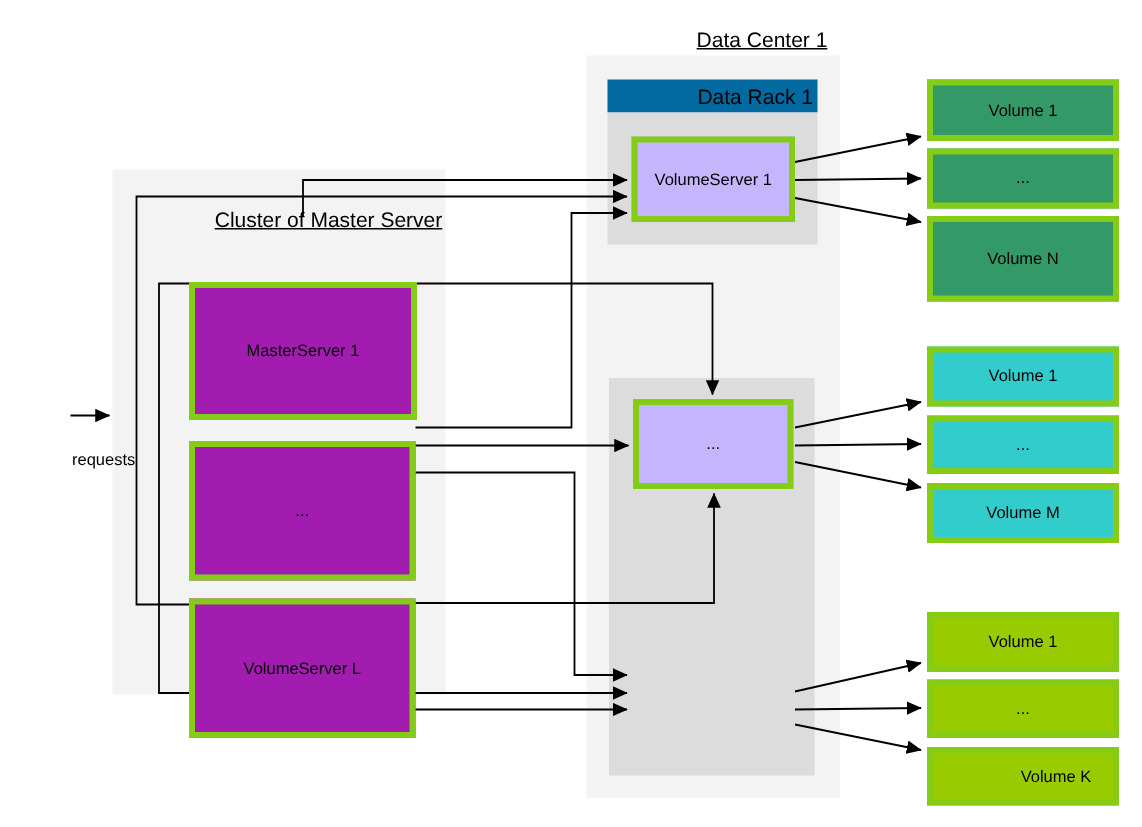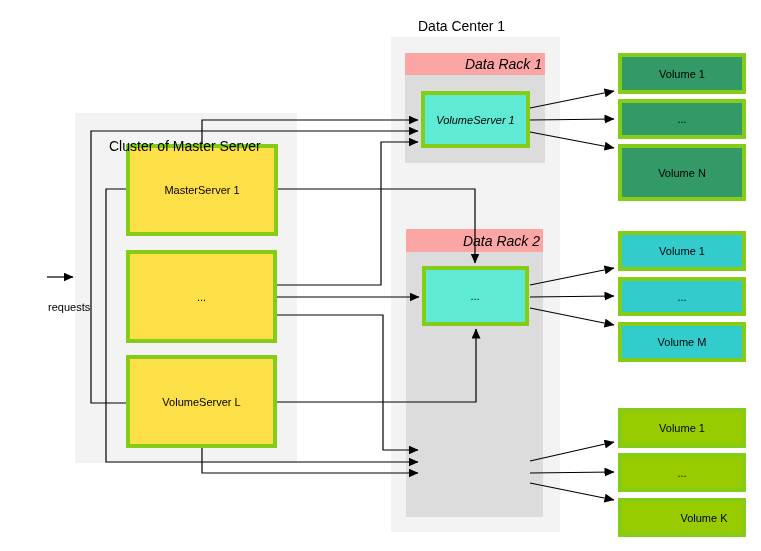--- a/index.html
+++ b/index.html
@@ -7,49 +7,48 @@
     position:relative;
     width:761px;height:551px;
     background:#ffffff;
     font-family:"Liberation Sans", sans-serif;
     color:#000;
     overflow:hidden;
   }
   .abs{position:absolute;box-sizing:border-box;}
   
   .group-bg{background:#F3F3F3;}
-  .rack-strip{background:#fca5a5;display:flex;align-items:center;justify-content:flex-end;
-              font-size:14px;padding-right:3px;font-style:italic;}
+  .rack-strip{background:#0369a1;display:flex;align-items:center;justify-content:flex-end;
+              font-size:14px;padding-right:3px;}
   .rack-bg{background:#DCDCDC;}
   
   svg.wires{position:absolute;left:0;top:0;z-index:3;pointer-events:none;}
   
   .node{border:4px solid #84cc16;display:flex;align-items:center;justify-content:center;
         font-size:11px;text-align:center;z-index:4;}
-  .master{background:#fde047;}
-  .vserver{background:#5eead4;font-style:italic;}
+  .master{background:#a21caf;margin-top:44px;}
+  .vserver{background:#c4b5fd;}
   .vol-green{background:#339966;}
   .vol-teal{background:#33CCCC;}
   .vol-lime{background:#99CC00;}
   
-  .title{font-size:14px;z-index:5;white-space:nowrap;}
+  .title{font-size:14px;text-align:center;z-index:5;white-space:nowrap;text-decoration:underline;}
   .small-label{font-size:11px;z-index:5;white-space:nowrap;padding-left:20px;}
 </style>
 </head>
 <body>
 
 <div class="canvas">
 
   <div class="abs group-bg" style="left:75px;top:113px;width:222px;height:350px;"></div>
   <div class="abs group-bg" style="left:391px;top:37px;width:169px;height:495px;"></div>
 
   <div class="abs rack-strip" style="left:405px;top:53px;width:140px;height:22px;">Data Rack 1</div>
   <div class="abs rack-bg" style="left:405px;top:75px;width:140px;height:88px;"></div>
 
-  <div class="abs rack-strip" style="left:406px;top:229px;width:137px;height:23px;">Data Rack 2</div>
   <div class="abs rack-bg" style="left:406px;top:252px;width:137px;height:265px;"></div>
 
   <svg class="wires" width="761" height="551" viewBox="0 0 761 551">
     <defs>
       <marker id="arr" markerWidth="11" markerHeight="9" refX="9.5" refY="4.5" orient="auto" markerUnits="userSpaceOnUse">
         <path d="M0,0 L10,4.5 L0,9 z" fill="#000"></path>
       </marker>
     </defs>
     <g stroke="#000" stroke-width="1.2" fill="none">
 

